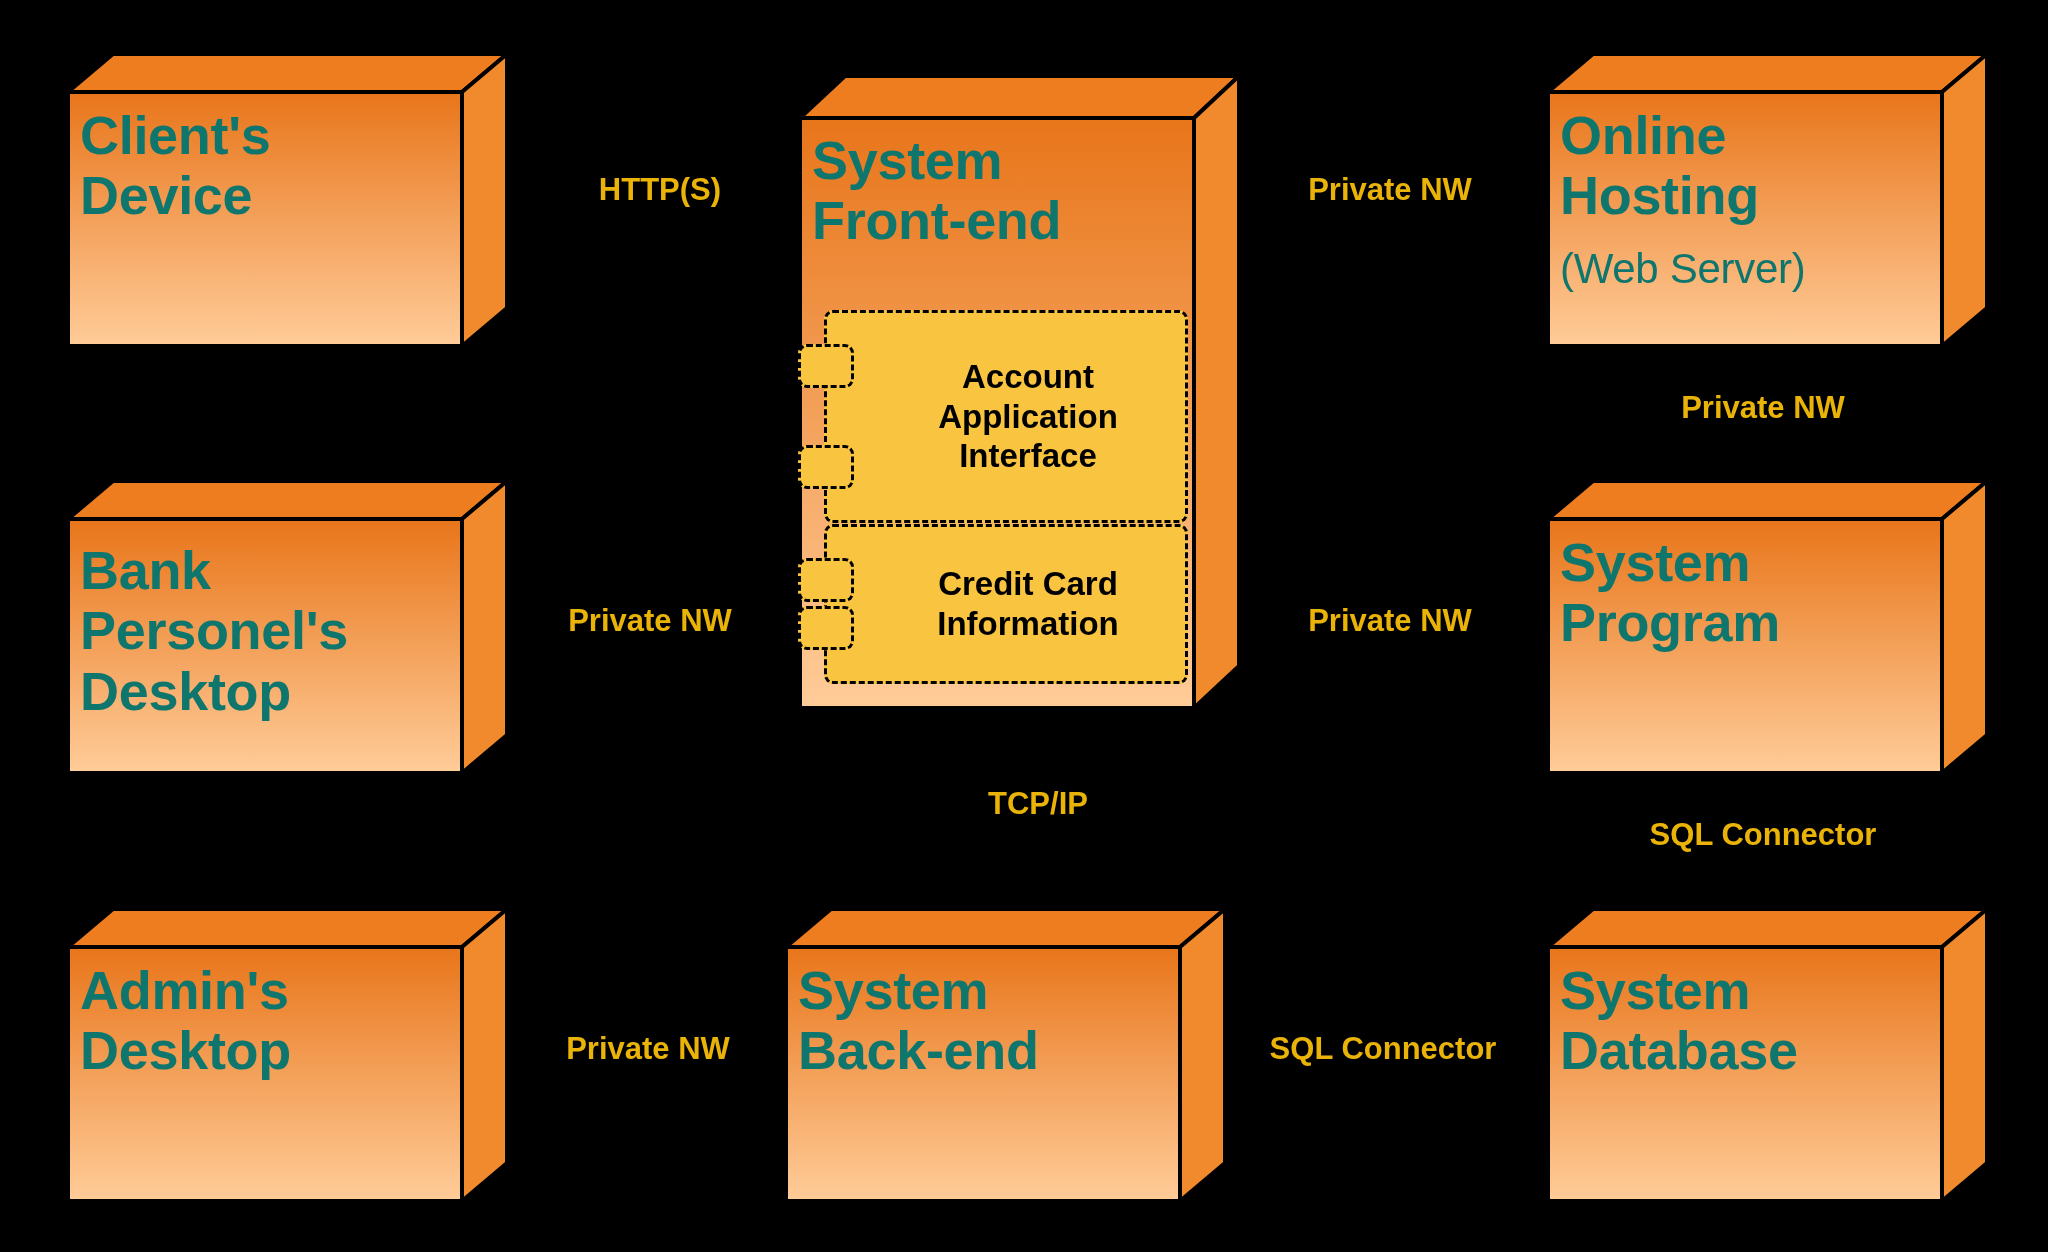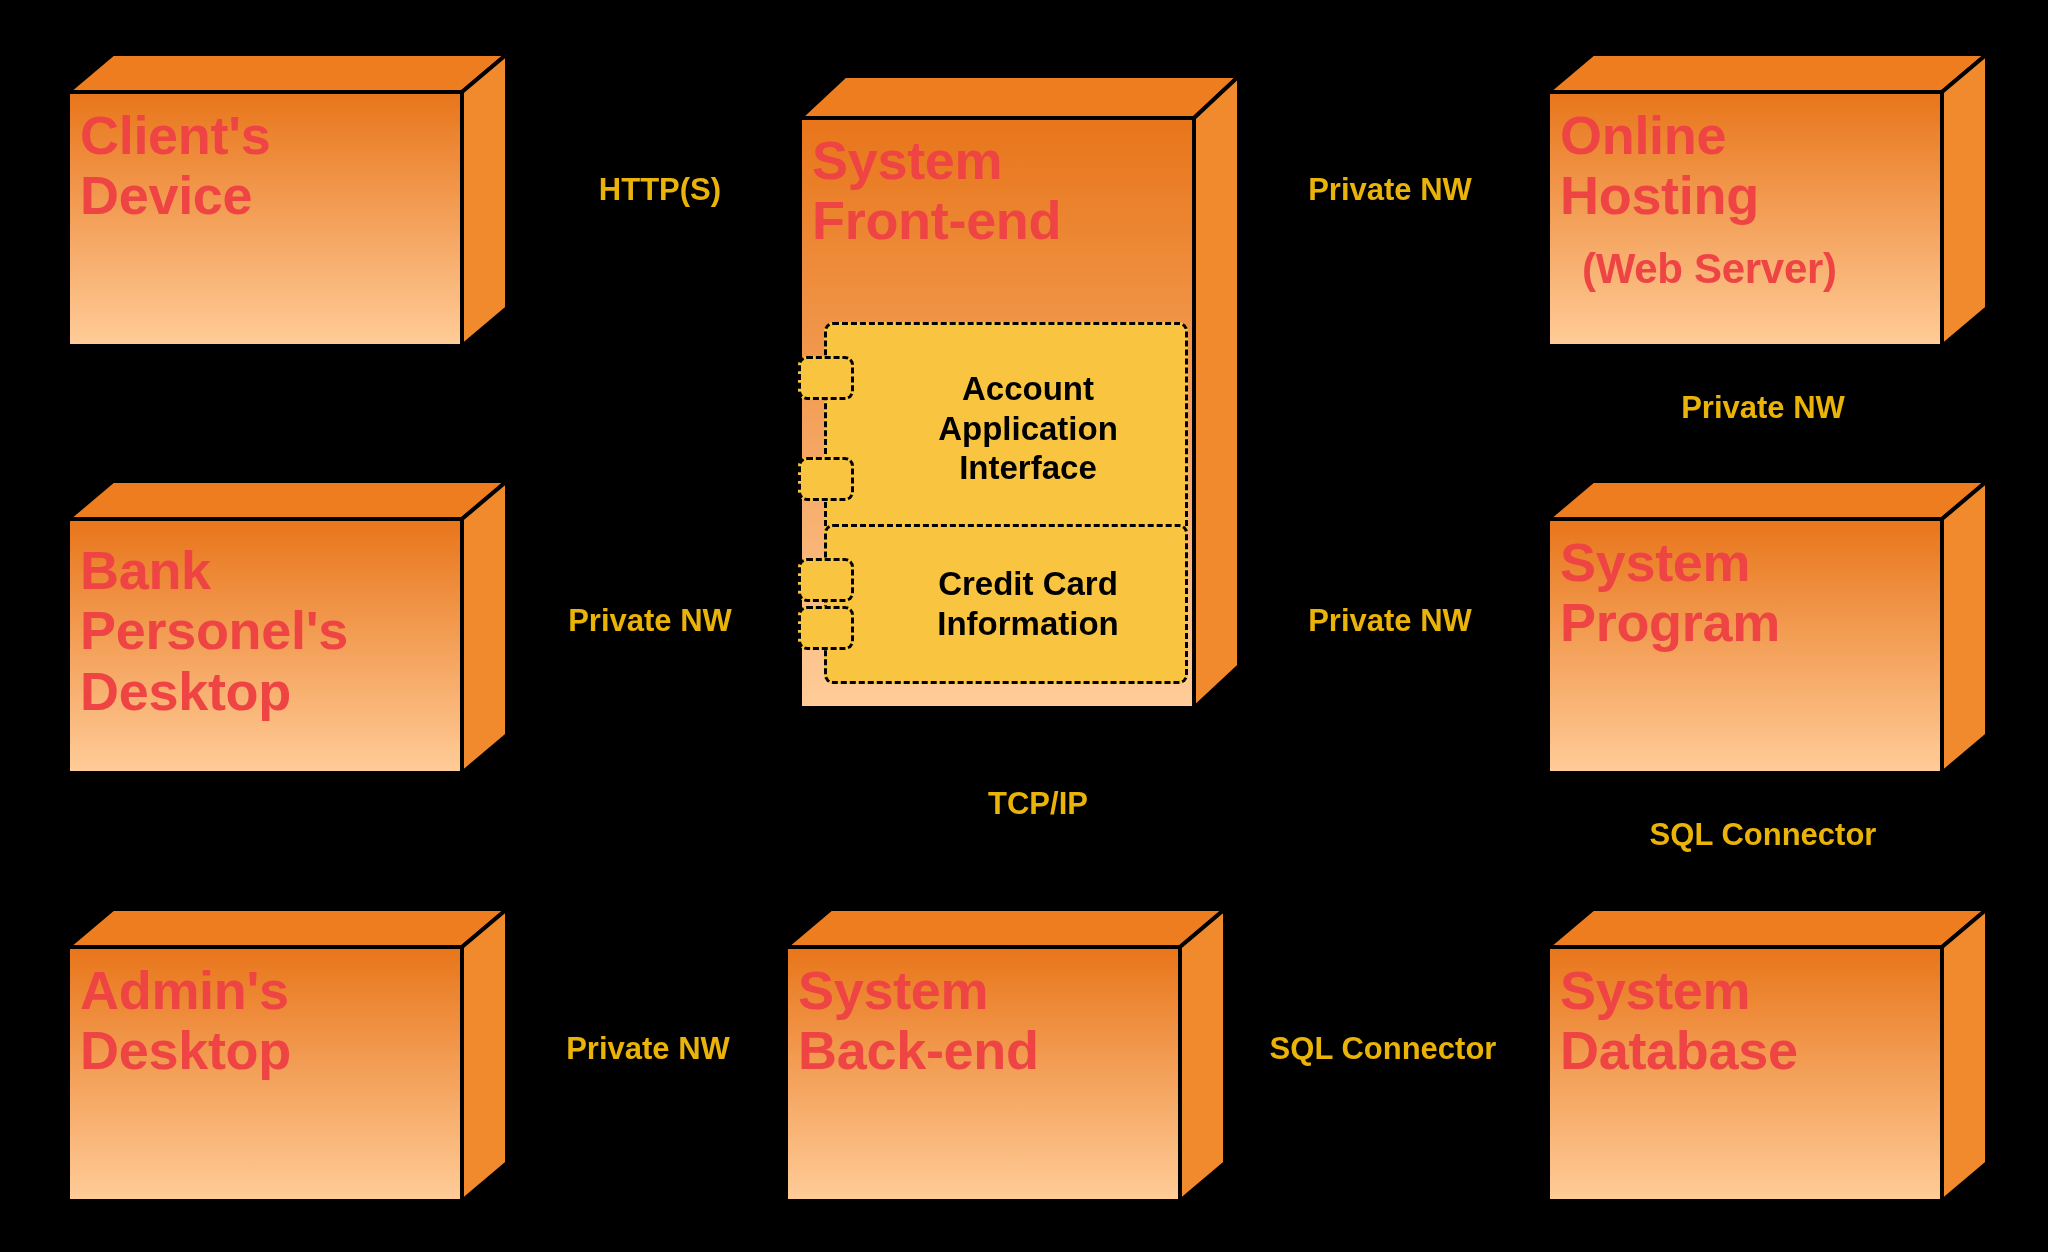--- a/index.html
+++ b/index.html
@@ -28,31 +28,30 @@
   }
   .node .face-front {
     position: absolute;
     left: 0;
     top: 0;
     width: 100%;
     height: 100%;
   }
   .node-label {
     position: absolute;
-    color: #ef4444;
+    color: #0f766e;
     font-weight: bold;
     line-height: 1.12;
     letter-spacing: -0.3px;
     white-space: pre-line;
     pointer-events: none;
   }
   .node-sublabel {
     display: block;
-    font-weight: bold;
-    margin-left: 22px;
+    font-weight: normal;
   }
 
   
   .conn-label {
     position: absolute;
     color: #eab308;
     font-weight: bold;
     white-space: nowrap;
     text-align: center;
   }
@@ -169,21 +168,21 @@
           <stop offset="100%" stop-color="#FFCC99"></stop>
         </linearGradient>
       </defs>
       <polygon points="10,46 55,4 449,4 404,46" fill="#ED7D1F" stroke="#000" stroke-width="4" stroke-linejoin="round"></polygon>
       <polygon points="404,46 449,4 449,594 404,636" fill="#F08A2C" stroke="#000" stroke-width="4" stroke-linejoin="round"></polygon>
       <rect x="10" y="46" width="394" height="590" fill="url(#g-fe)" stroke="#000" stroke-width="4"></rect>
     </svg>
     <div class="node-label" style="left:22px; top:58px; width:380px; font-size:54px;">System
 Front-end</div>
 
-    <div class="component" style="left:8px; top:238px; width:390px; height:213px;margin-top:12px;">
+    <div class="component" style="left:8px; top:238px; width:390px; height:213px;">
       <div class="comp-body"></div>
       <div class="comp-tab tab-upper"></div>
       <div class="comp-tab tab-lower"></div>
       <div class="comp-text" style="font-size:33px;">Account
 Application
 Interface</div>
     </div>
 
     <div class="component" style="left:8px; top:452px; width:390px; height:160px;">
       <div class="comp-body"></div>

